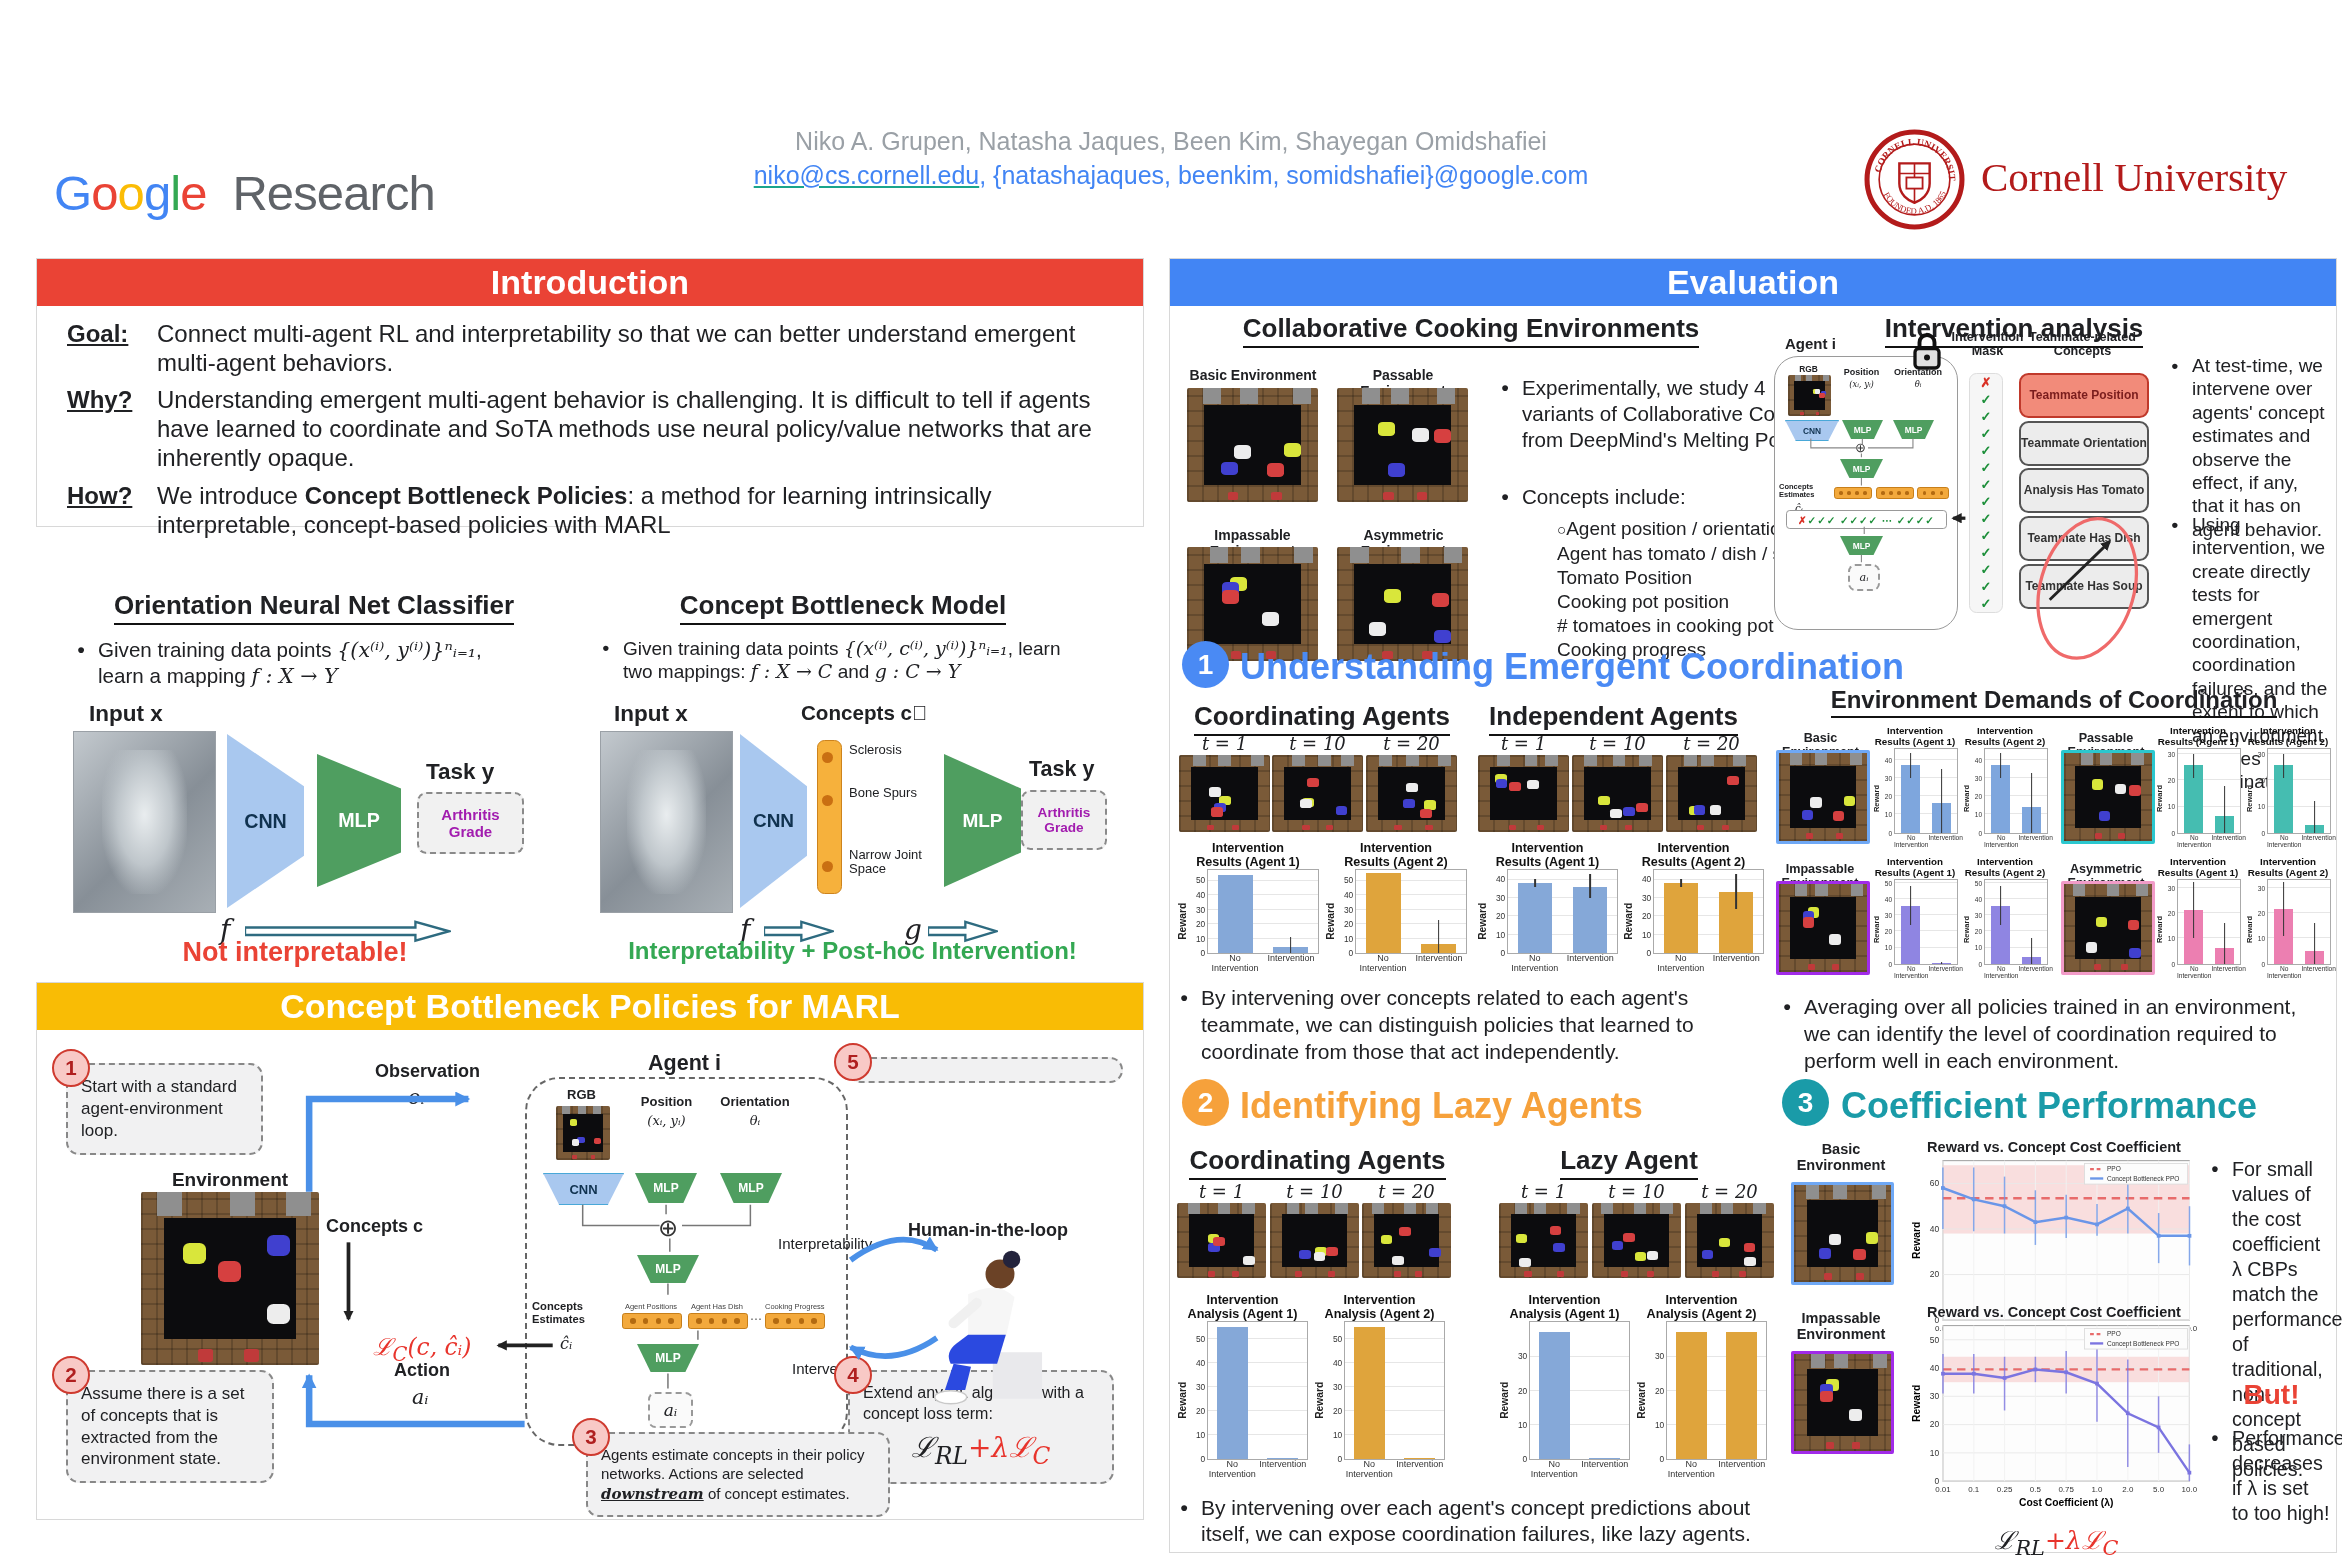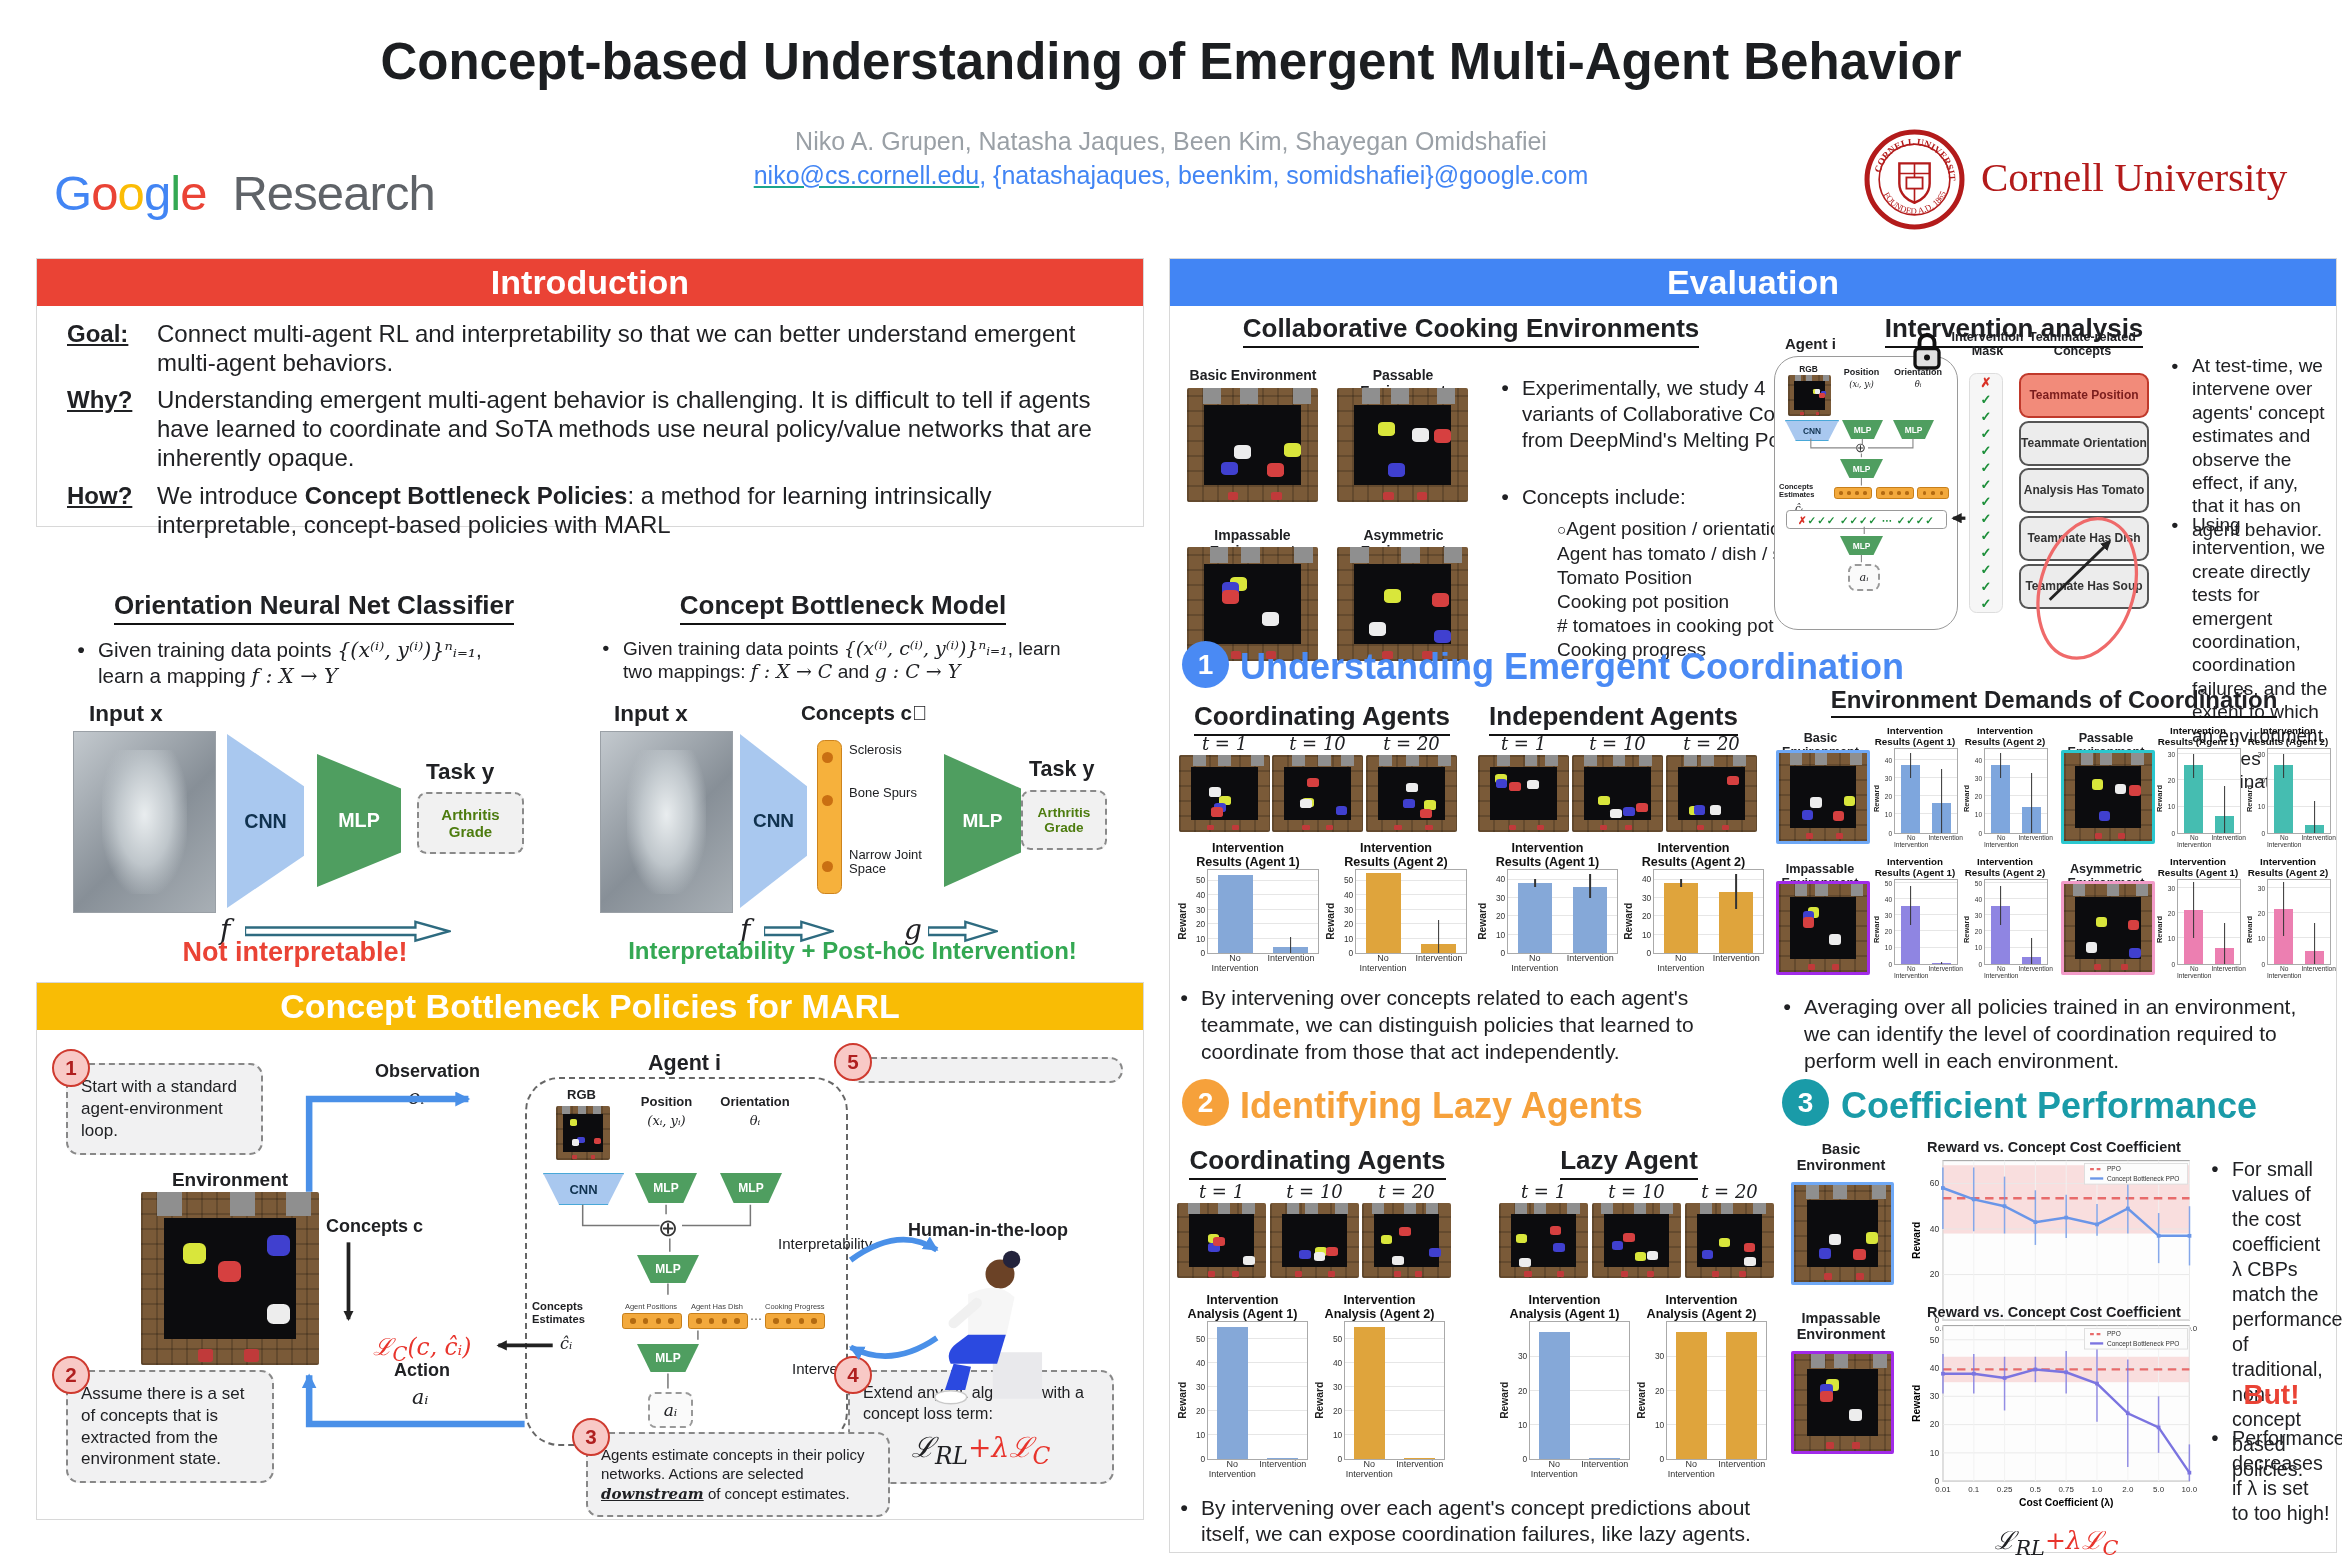--- a/index.html
+++ b/index.html
@@ -33,21 +33,21 @@
   
   .xray{position:absolute;border:0.9px solid #9aa0a6;background:linear-gradient(135deg,#c3c9ce,#878f97 55%,#a8afb5);}
   .xray:after{content:"";position:absolute;left:20%;right:20%;top:10%;bottom:10%;
       background:radial-gradient(ellipse at 50% 45%,#e9edef 0%,#bfc6cb 45%,rgba(0,0,0,0) 75%);}
   .trap{position:absolute;display:flex;align-items:center;justify-content:center;font-weight:bold;}
   .cnnR{background:#a9c8ef;color:#10324f;clip-path:polygon(0 0,100% 30%,100% 70%,0 100%);}
   .mlpR{background:#4f9e60;color:#fff;clip-path:polygon(0 0,100% 26%,100% 74%,0 100%);}
   .cnnD{background:#a9c8ef;color:#10324f;clip-path:polygon(0 0,100% 0,80% 100%,20% 100%);border:0.9px solid #49a8d8;}
   .mlpD{background:#4f9e60;color:#fff;clip-path:polygon(0 0,100% 0,78% 100%,22% 100%);}
   .taskbox{position:absolute;border:2.3px dashed #8a8a8a;border-radius:9.4px;background:#f1f1f1;
-           display:flex;align-items:center;justify-content:center;text-align:center;font-weight:bold;color:#4d7c0f;}
+           display:flex;align-items:center;justify-content:center;text-align:center;font-weight:bold;color:#a21caf;}
   .dashbox{position:absolute;border:2.3px dashed #999;border-radius:7.5px;background:#fafafa;
            display:flex;align-items:center;justify-content:center;}
   .chip{position:absolute;background:#f3a93c;border:1.4px solid #c77f1a;border-radius:2.8px;
         display:flex;align-items:center;justify-content:space-evenly;}
   .chip i{width:5.6px;height:5.6px;border-radius:50%;background:#b36a10;display:block;}
   .chiplab{position:absolute;font-size:7.5px;color:#444;text-align:center;white-space:nowrap;}
   
   .bc{position:absolute;display:flex;flex-direction:column;}
   .bc-t{text-align:center;font-weight:bold;white-space:pre-line;line-height:1.12;color:#111;}
   .bc-w{flex:1;display:flex;min-height:0;}
@@ -75,21 +75,20 @@
   .ckr{color:#d93025;font-weight:bold;}
   .concept-box{position:absolute;width:126px;height:41px;border:2.3px solid #555;border-radius:9.4px;
       background:#ececec;display:flex;align-items:center;justify-content:center;text-align:center;
       font-size:12px;font-weight:bold;color:#333;line-height:1.1;}
 </style>
 </head>
 <body>
 
 <div class="page">
 
-  <div class="abs ctr" style="left:0;right:0;top:32px;font-size:51px;font-weight:600;color:#1c1e21;">Concept-based Understanding of Emergent Multi-Agent Behavior</div>
   <div class="abs ctr" style="left:0;right:0;top:127px;font-size:25px;color:#9aa0a6;">Niko A. Grupen, Natasha Jaques, Been Kim, Shayegan Omidshafiei</div>
   <div class="abs ctr" style="left:0;right:0;top:161px;font-size:25px;color:#4285F4;">
     <a style="color:#4285F4;text-decoration:underline;text-decoration-color:#1aa58c;cursor:pointer;">niko@cs.cornell.edu</a><span>, {natashajaques, beenkim, somidshafiei}@google.com</span>
   </div>
 
   <div class="abs" style="left:54px;top:165px;font-size:49px;font-weight:500;letter-spacing:-0.9px;">
     <span id="glogo"><span style="color: rgb(66, 133, 244);">G</span><span style="color: rgb(234, 67, 53);">o</span><span style="color: rgb(251, 188, 5);">o</span><span style="color: rgb(66, 133, 244);">g</span><span style="color: rgb(52, 168, 83);">l</span><span style="color: rgb(234, 67, 53);">e</span></span>
     <span style="color:#5f6368;font-weight:400;margin-left:13px;">Research</span>
   </div>
 

